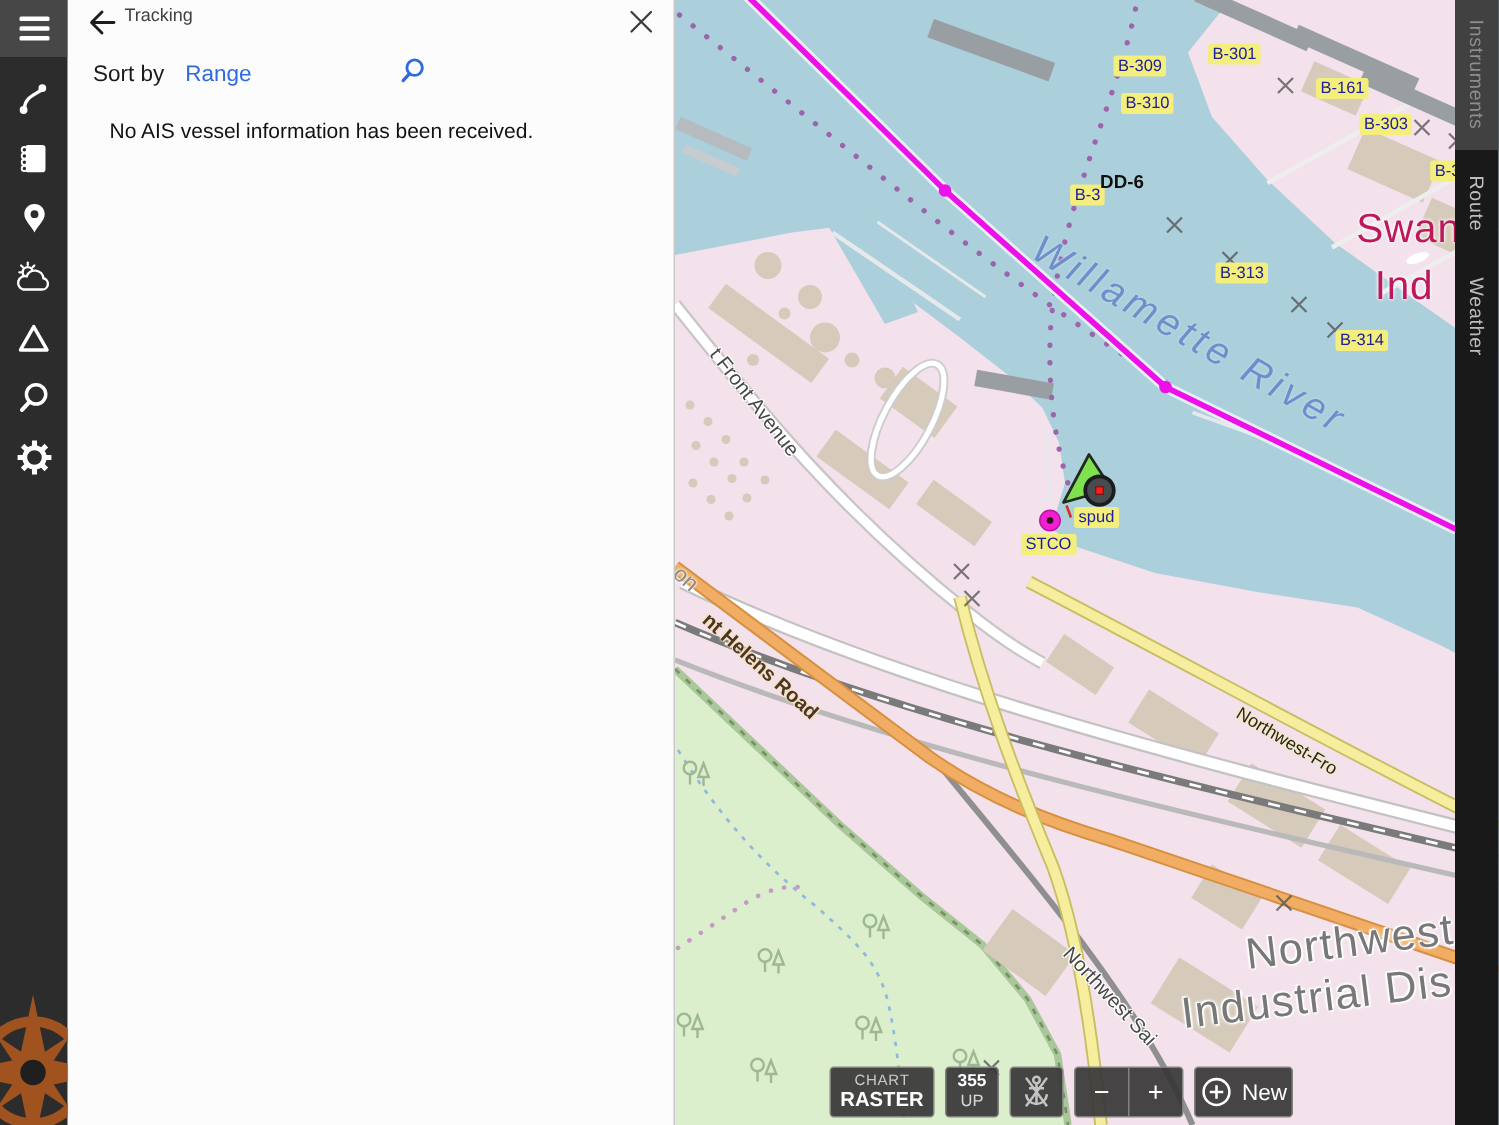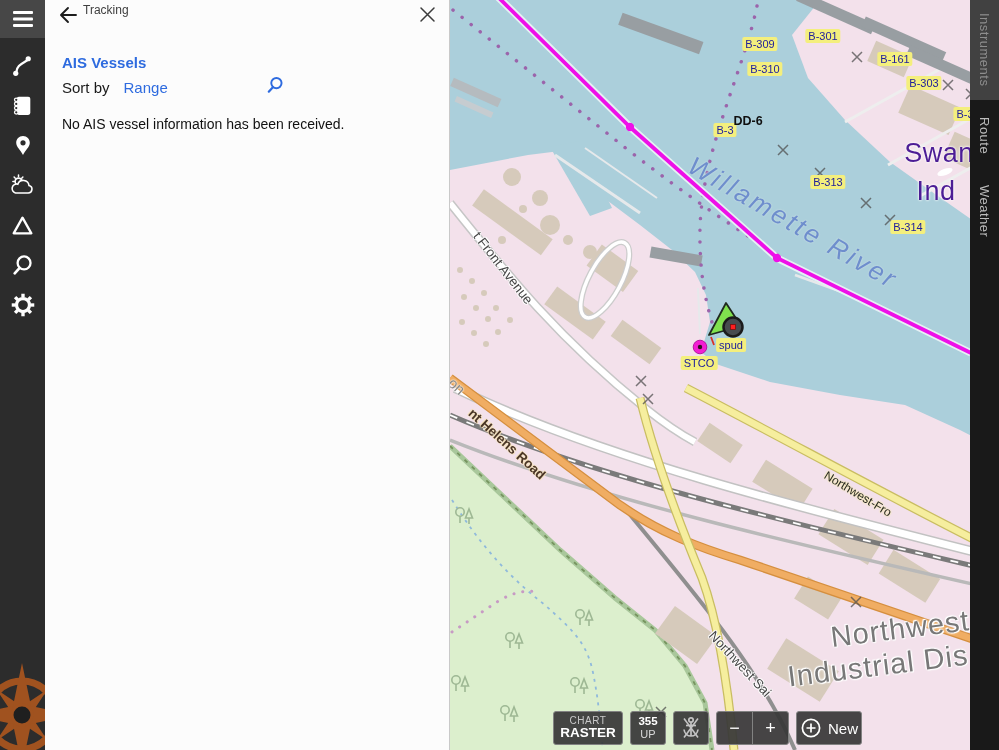--- a/index.html
+++ b/index.html
@@ -19,41 +19,41 @@
          border-right:1px solid #c9c9c9;z-index:6;}
   #panel-header{position:relative;height:30px;padding-top:3px;}
   #back-button{position:absolute;left:12px;top:4px;cursor:pointer;}
   #panel-title{position:absolute;left:38px;top:3px;font-size:12px;color:#404040;}
   #close-button{position:absolute;right:12px;top:5px;cursor:pointer;}
   #panel-body{padding:0 0 0 17px;}
   #ais-heading{margin-top:21px;font-size:15px;font-weight:bold;color:#2e6bdf;}
   #sort-row{margin-top:4px;display:flex;align-items:center;font-size:15px;color:#1a1a1a;}
   #sort-value{color:#2e6bdf;margin-left:14px;}
   #sort-search{margin-left:96px;}
-  #empty-message{margin-top:17px;font-size:14px;color:#111;}
+  #empty-message{margin-top:17px;font-size:14px;color:#111;margin-left:11px;}
 
   
   #map{position:absolute;left:450px;top:0;width:549px;height:750px;overflow:hidden;background:#abcfdb;}
   #map-svg{position:absolute;left:0;top:0;}
   .map-label{position:absolute;transform:translate(-50%,-50%) rotate(var(--r,0deg));
              white-space:nowrap;pointer-events:none;}
   .buoy{background:#f4ef7d;color:#20209b;font-size:11px;line-height:14px;padding:0 3px;
         border-radius:2px;font-weight:500;}
   .chartlabel{color:#101010;font-size:12.5px;font-weight:bold;}
   .street{color:#474747;font-size:13.5px;
           text-shadow:0 0 2px #fff,0 0 2px #fff,1px 0 0 #fff,-1px 0 0 #fff,0 1px 0 #fff,0 -1px 0 #fff;}
   .street-dark{color:#4a3526;font-size:13.5px;font-weight:bold;
           text-shadow:0 0 2px #f7e7c9,0 0 2px #f7e7c9,1px 0 0 #f3dcb4,-1px 0 0 #f3dcb4;}
   .street-sm{color:#262626;font-size:12px;
           text-shadow:0 0 2px #f6eea0,0 0 2px #f6eea0;}
   .street-faint{color:#8a8a8a;font-size:15px;
           text-shadow:0 0 2px #fff,0 0 2px #fff;}
   .water-label{color:#6e8ecd;font-size:26px;font-style:italic;letter-spacing:3px;
           text-shadow:0 0 2px #c3dae2,0 0 2px #c3dae2;}
-  .place-label{color:#4c1d95;font-size:27px;letter-spacing:.5px;
+  .place-label{color:#be185d;font-size:27px;letter-spacing:.5px;
           text-shadow:0 0 2px #fff,0 0 3px #fff;}
   .district{color:#787878;font-size:29px;letter-spacing:1px;
           text-shadow:0 0 2px #fff,0 0 3px #fff,0 0 3px #fff,1px 1px 0 #fff,-1px -1px 0 #fff;}
 
   
   #rightbar{position:absolute;right:0;top:0;width:29px;height:750px;background:#191919;z-index:8;}
   .vtab{position:absolute;left:0;width:29px;display:flex;align-items:center;justify-content:center;
         writing-mode:vertical-lr;font-size:13px;letter-spacing:.5px;cursor:pointer;}
   #tab-instruments{top:0;height:100px;background:#414141;color:#8d8d8d;}
   #tab-route{top:103px;height:66px;color:#bcbcbc;}
@@ -169,21 +169,20 @@
       </svg>
     </span>
     <span id="panel-title">Tracking</span>
     <span id="close-button">
       <svg width="19" height="19" viewBox="0 0 19 19">
         <path d="M3,3 L16,16 M16,3 L3,16" stroke="#3c3c3c" stroke-width="1.5" stroke-linecap="round"></path>
       </svg>
     </span>
   </div>
   <div id="panel-body">
-    <div id="ais-heading">AIS Vessels</div>
     <div id="sort-row">
       <span>Sort by</span>
       <span id="sort-value">Range</span>
       <span id="sort-search">
         <svg width="21" height="21" viewBox="0 0 22 22">
           <circle cx="13" cy="8.5" r="5.4" stroke="#2e6bdf" stroke-width="2" fill="none"></circle>
           <line x1="9.3" y1="12.8" x2="5" y2="17.5" stroke="#2e6bdf" stroke-width="2.3" stroke-linecap="round"></line>
         </svg>
       </span>
     </div>

